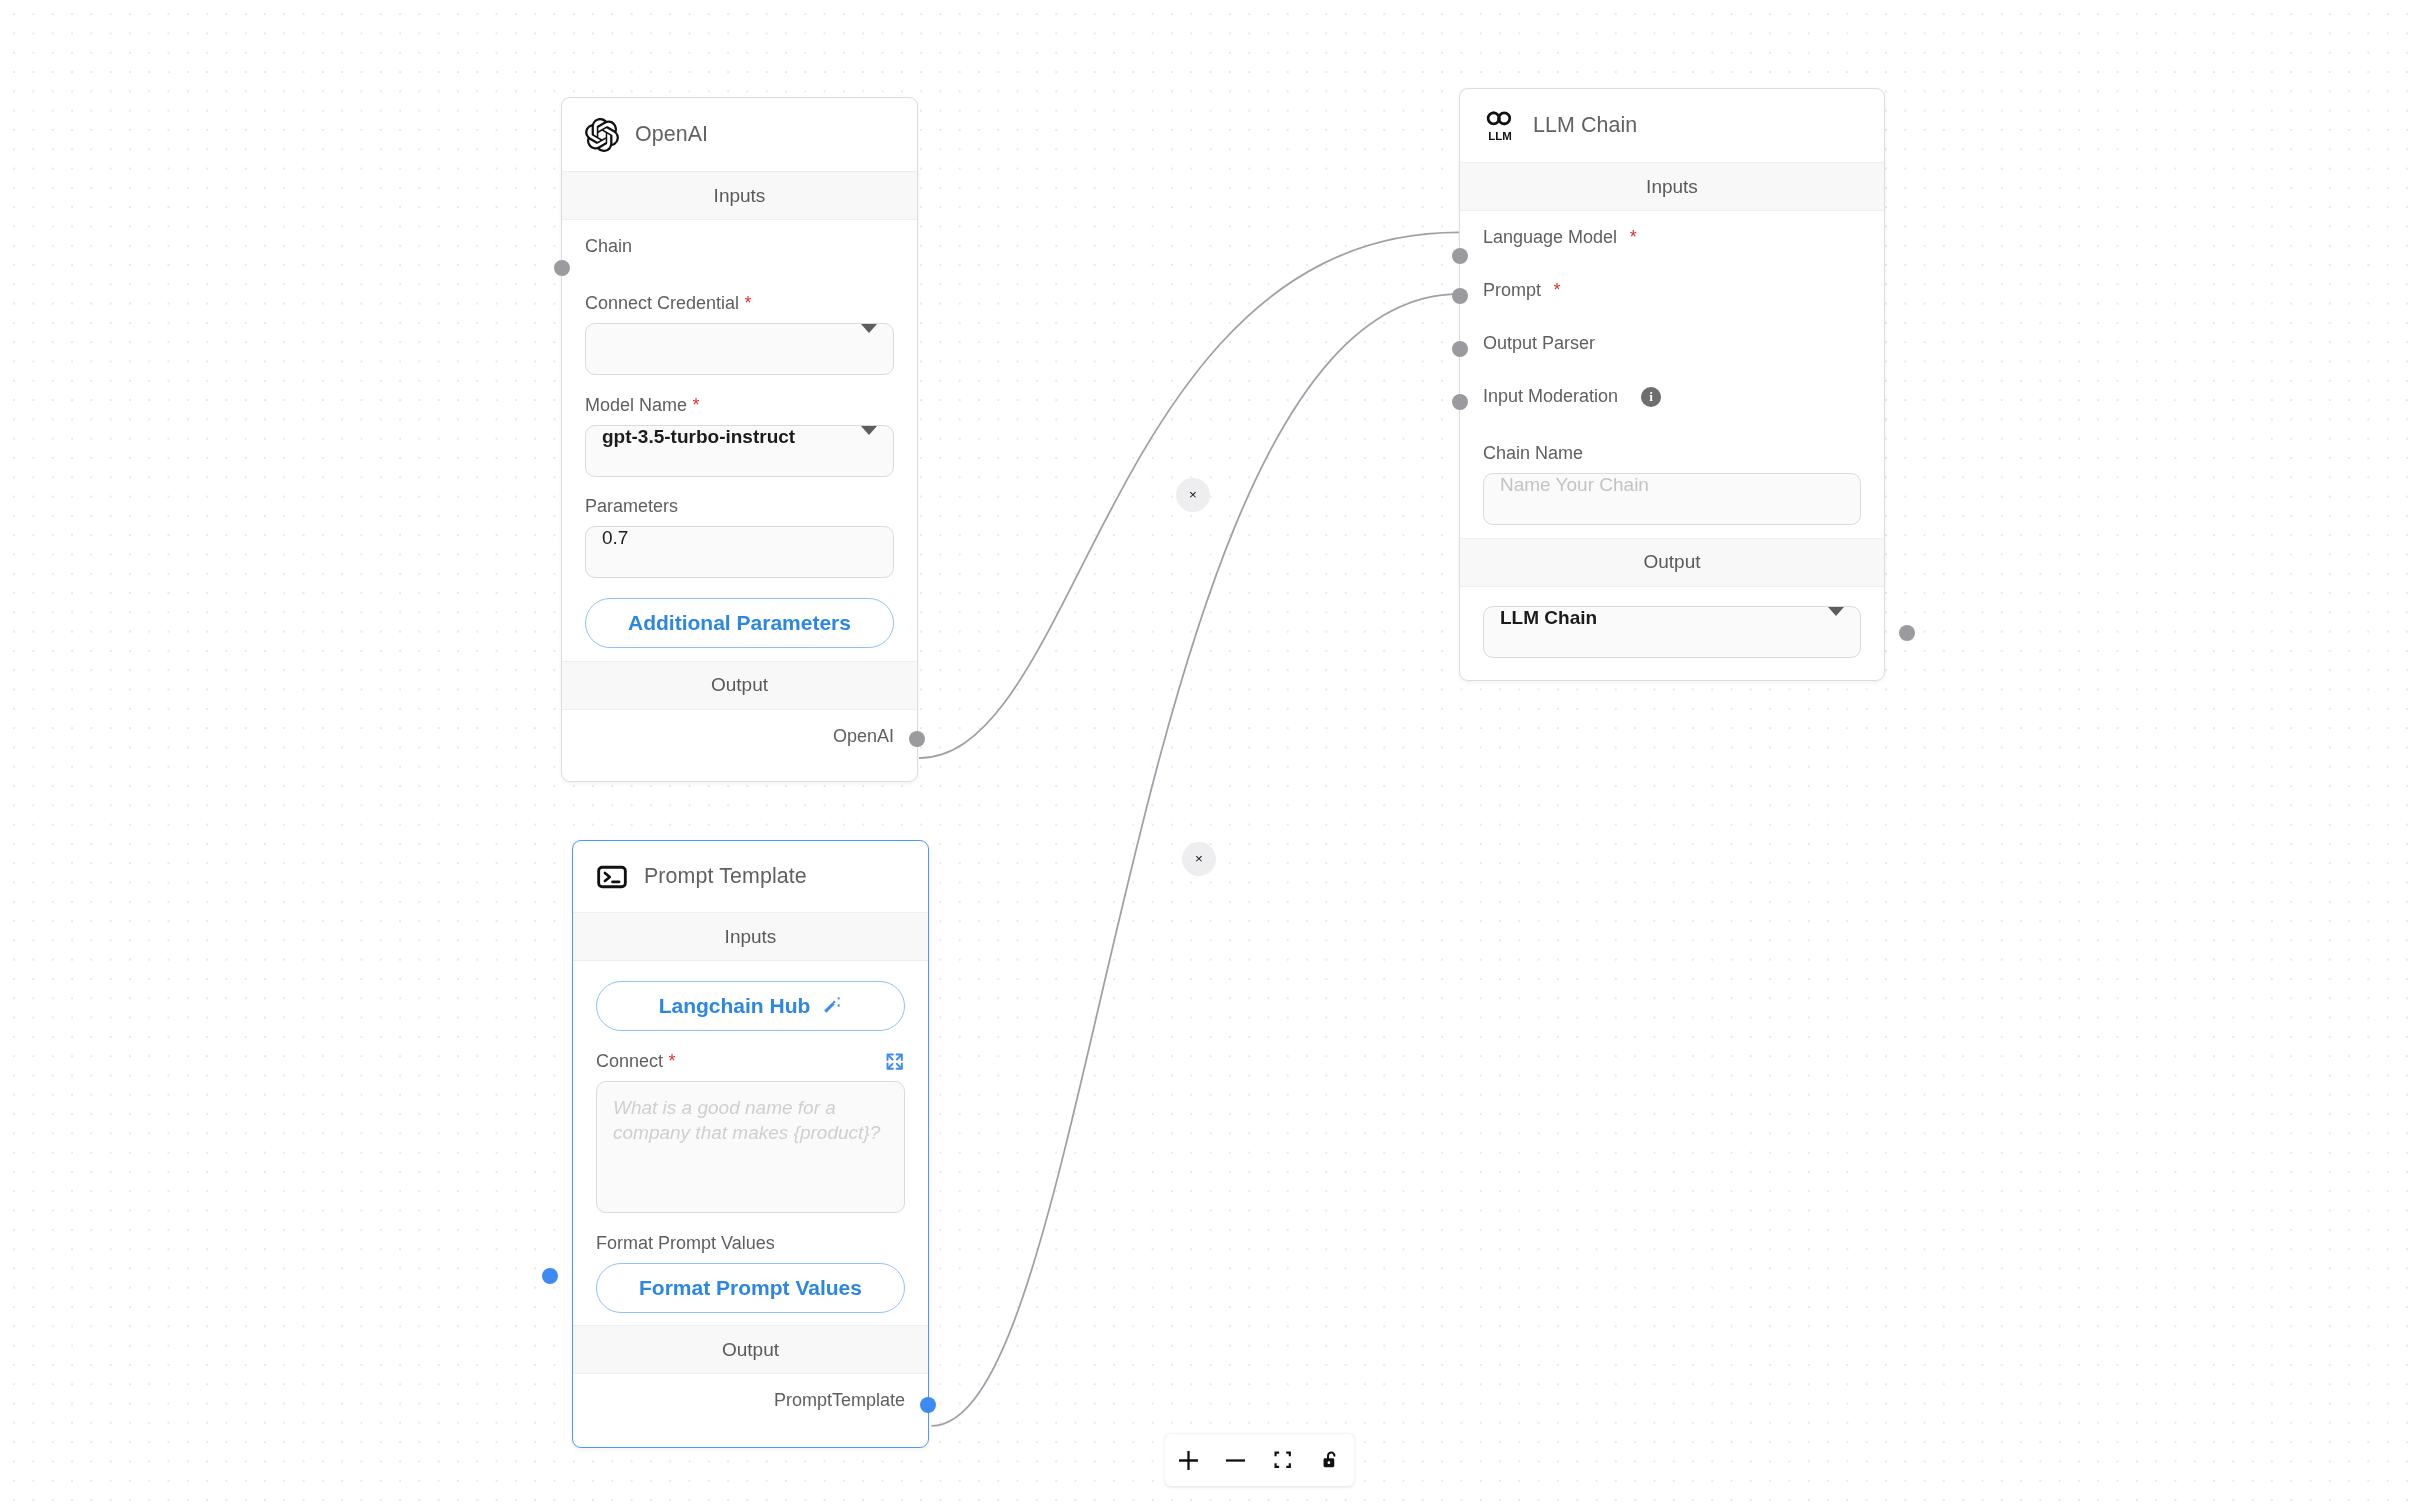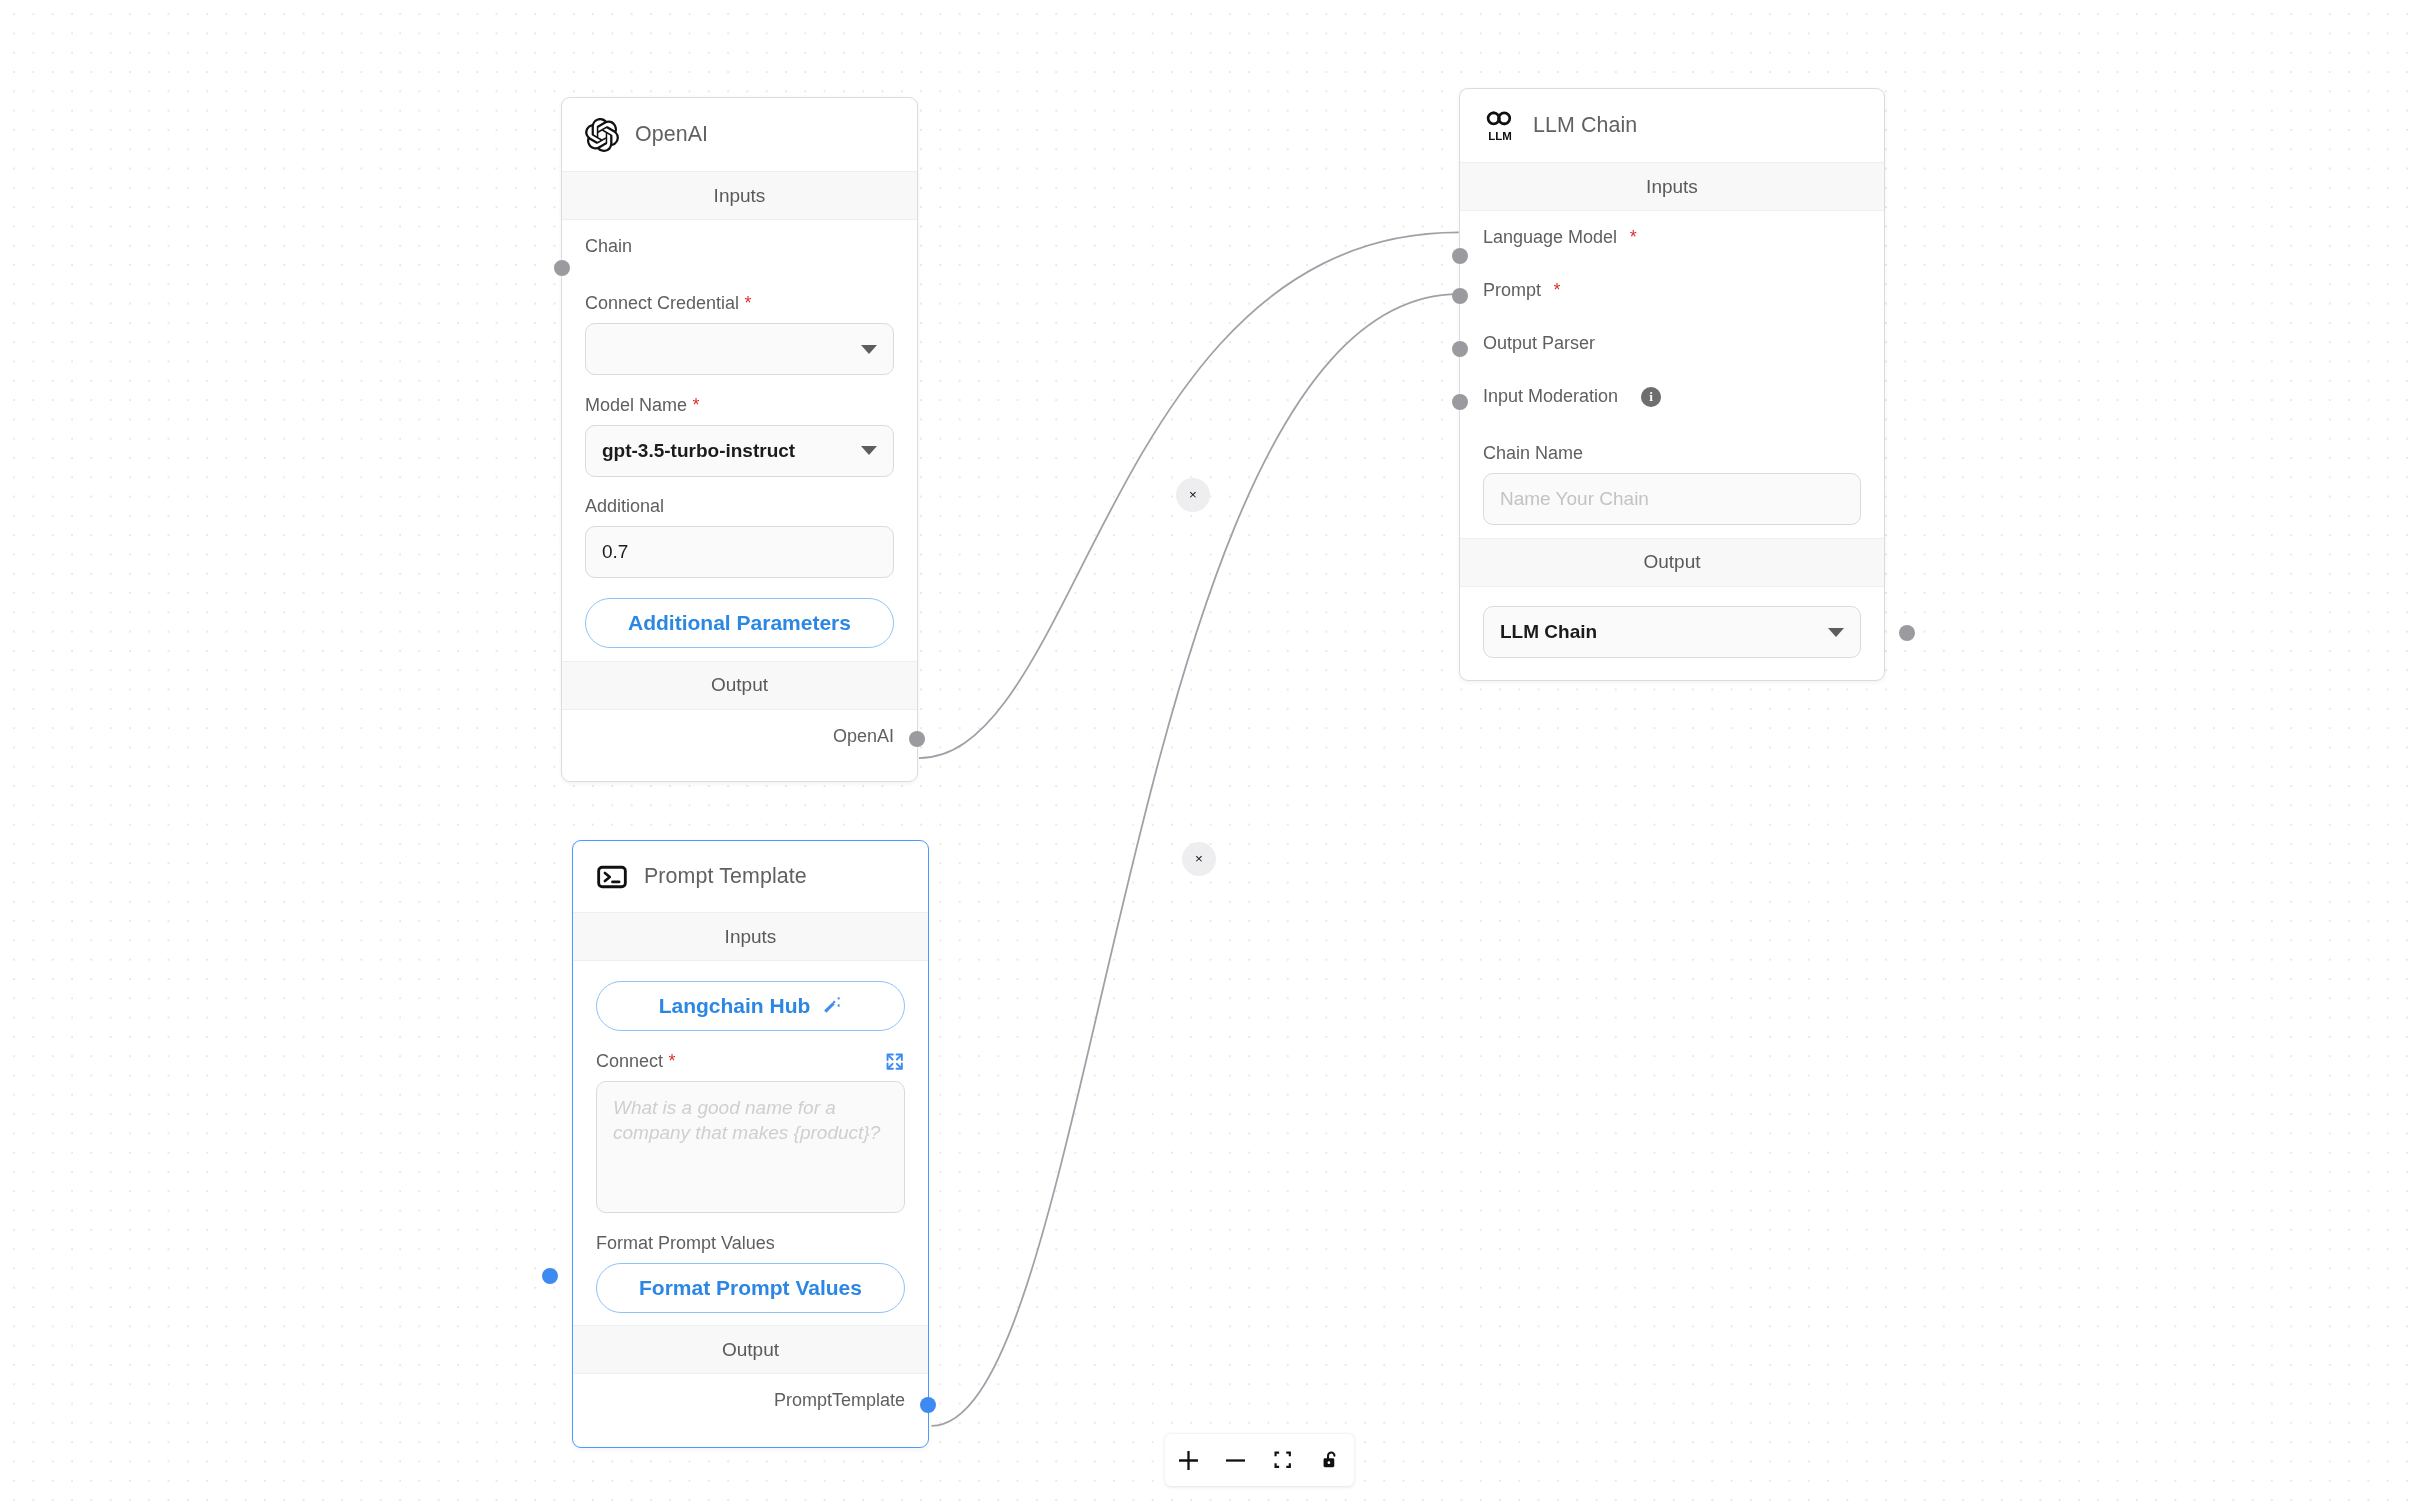--- a/index.html
+++ b/index.html
@@ -122,21 +122,21 @@
 
   
   .select-box, .input-box {
     box-sizing: border-box;
     width: 100%;
     height: 52px;
     border: 0.9px solid #dadada;
     border-radius: 9.8px;
     background: #fafafa;
     display: flex;
-    align-items: center;
+    align-items: flex-start;
     padding: 0 16px;
     font-size: 19px;
     color: #1b1b1b;
     font-weight: 700;
     justify-content: space-between;
   }
   .select-box.empty { }
   .input-box { font-weight: 400; }
   .input-box.placeholder { color: #c3c3c3; }
 
@@ -298,21 +298,21 @@
           <span>Model Name</span>
           <span class="req">*</span>
         </div>
         <div class="select-box">
           <span>gpt-3.5-turbo-instruct</span>
           <span class="caret"></span>
         </div>
       </div>
 
       <div class="row">
-        <div class="field-label">Additional</div>
+        <div class="field-label">Parameters</div>
         <div class="input-box">
           <span>0.7</span>
         </div>
       </div>
 
       <div class="row" style="padding-top:19.7px;">
         <button class="outline-btn">Additional Parameters</button>
       </div>
     </div>
 

